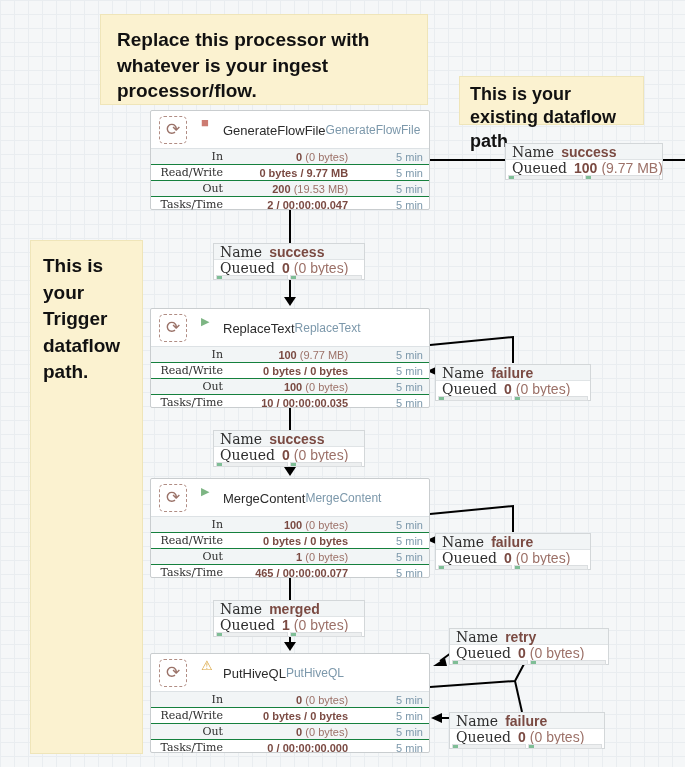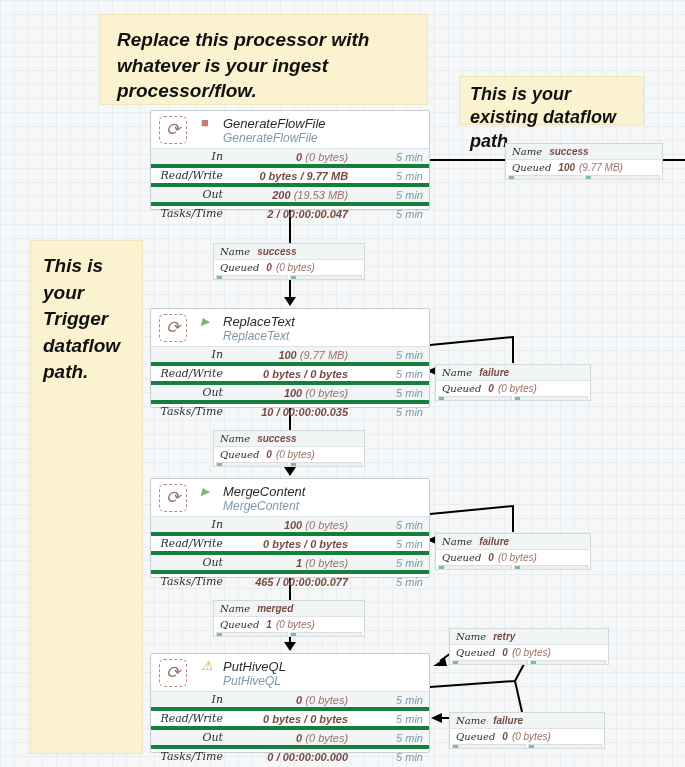--- a/index.html
+++ b/index.html
@@ -4,21 +4,20 @@
 <style>
   html,body{margin:0;padding:0;}
   body{font-family:"Liberation Sans", sans-serif;}
   #canvas{
     position:relative;width:685px;height:767px;overflow:hidden;
     background-color:#F5F7F8;
     background-image:
       linear-gradient(#E9EDF0 1px, transparent 1px),
       linear-gradient(90deg, #E9EDF0 1px, transparent 1px);
     background-size:14px 14px;
-    font-style:italic;
   }
   #wires{position:absolute;left:0;top:0;z-index:1;}
   #wires path{stroke:#000;stroke-width:2;fill:none;}
   #wires polygon{fill:#000;stroke:none;}
 
   
   .note{
     position:absolute;z-index:2;background:#FBF2D0;border:1px solid #EFE5B9;
     color:#111;font-weight:700;box-sizing:border-box;
   }
@@ -35,42 +34,42 @@
   .proc-header{display:flex;align-items:center;height:37px;padding:0 8px;border-bottom:1px solid #DDE2E5;}
   .proc-icon{
     width:26px;height:26px;flex:0 0 26px;display:flex;align-items:center;justify-content:center;
     border:1px dashed #B18D84;border-radius:5px;background:#fff;
   }
   .proc-icon .glyph{font-size:17px;line-height:1;color:#9A7268;}
   .status{width:14px;margin-left:14px;align-self:flex-start;margin-top:4px;line-height:14px;}
   .status[data-status="stopped"]::before{content:"■";color:#CC7B72;font-size:13px;}
   .status[data-status="running"]::before{content:"▶";color:#7DB583;font-size:11px;}
   .status[data-status="invalid"]::before{content:"⚠";color:#D9A43E;font-size:13px;}
-  .titles{display:flex;flex-direction:column;margin-left:8px;margin-top:1px;}
+  .titles{display:flex;flex-direction:row;margin-left:8px;margin-top:1px;}
   .proc-title{font-size:13px;color:#2B2B2B;line-height:15px;}
   .proc-subtitle{font-size:12px;color:#7C98AB;line-height:14px;}
   .stats{display:flex;flex-direction:column;text-align:right;}
   .stat-row{
     display:flex;align-items:center;height:15px;padding:0 6px 0 8px;font-size:11px;
-    border-top:4px solid #15803d;
+    border-top:1px solid #15803d;
   }
   .stat-row:first-child{border-top:none;}
   .stat-row:nth-child(odd){background:#F2F5F6;}
   .stat-label{width:64px;flex:0 0 64px;font-family:"DejaVu Serif", serif;color:#2E2E2E;}
   .stat-value{flex:1;color:#7A4A42;white-space:nowrap;}
   .stat-value b{font-weight:700;color:#7A4A42;}
   .stat-detail{color:#9C7168;font-weight:400;}
   .stat-window{color:#7C98AB;padding-left:48px;}
 
   
   .queue{
     position:absolute;z-index:2;box-sizing:border-box;background:#fff;
     border:1px solid #D3D7D9;height:37px;
   }
-  .q-row{display:flex;align-items:center;height:15px;padding:0 6px;font-size:10px;white-space:nowrap;}
+  .q-row{display:flex;align-items:center;height:15px;padding:0 6px;font-size:14px;white-space:nowrap;}
   .q-row.name{background:#F2F5F6;border-bottom:1px solid #E0E4E6;}
   .q-label{font-family:"DejaVu Serif", serif;color:#2E2E2E;margin-right:7px;}
   .q-value{font-weight:700;color:#7A4A42;}
   .q-size{color:#9C7168;margin-left:4px;}
   .q-bars{display:flex;height:4px;margin:0 1px;}
   .q-bar{flex:1;height:3px;background:#EDEFF0;border:1px solid #DBDEE0;margin:0 1px;}
   .q-bar i{display:block;height:100%;width:7%;background:#7FBE96;}
 </style>
 </head>
 <body>

